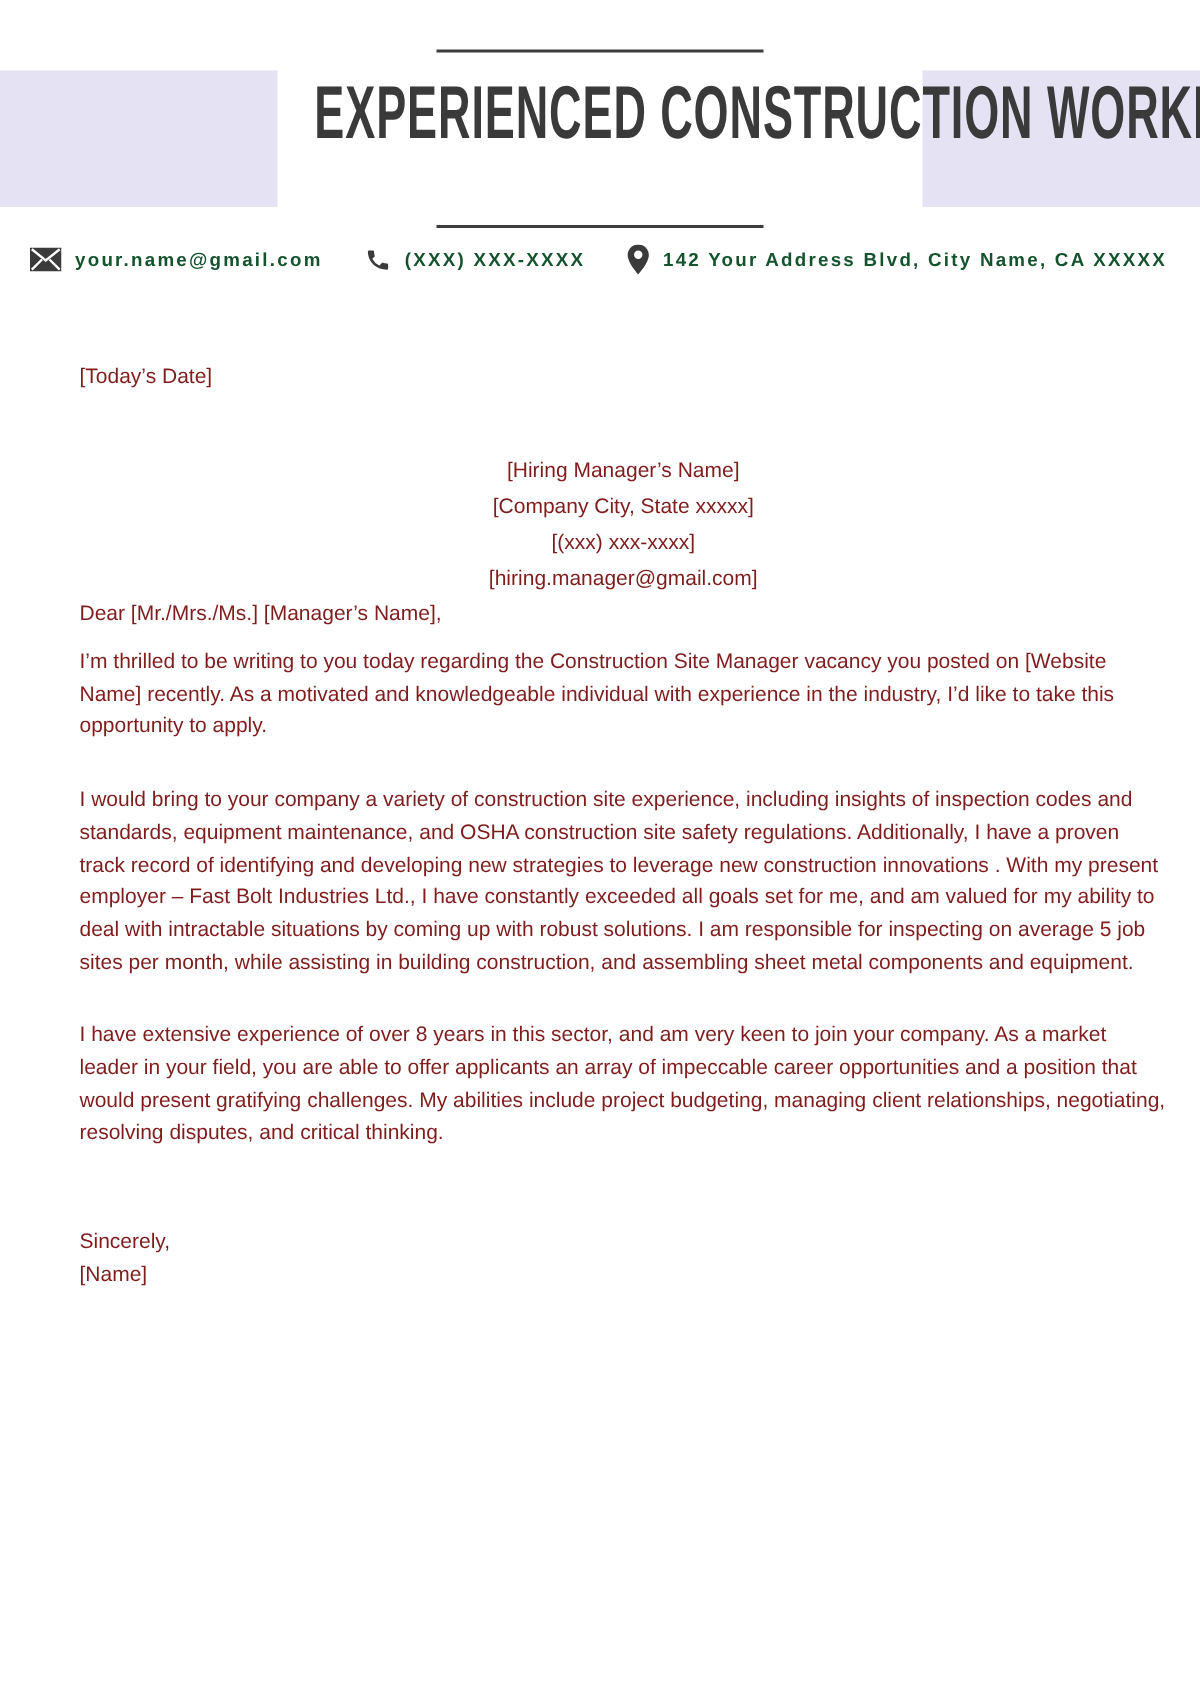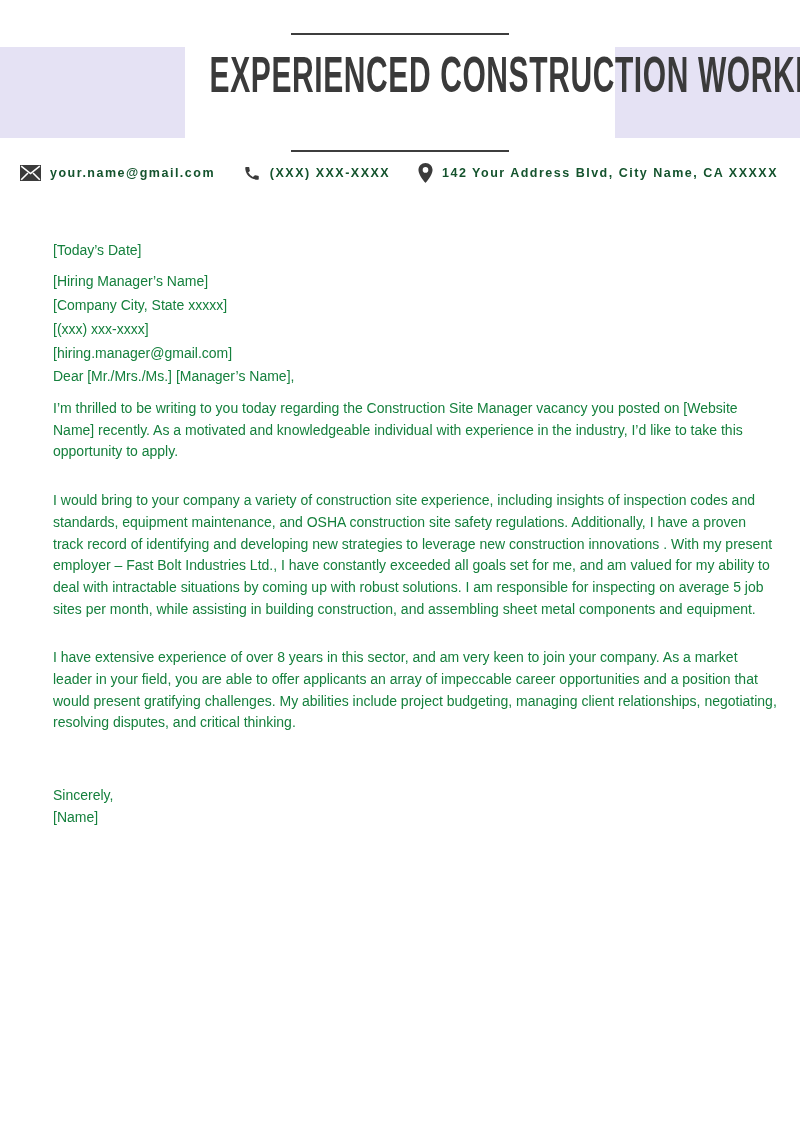--- a/index.html
+++ b/index.html
@@ -76,25 +76,25 @@
     align-items: center;
     gap: 9px;
     white-space: nowrap;
   }
   .cicon { display: inline-flex; flex: 0 0 auto; }
   .cicon svg { display: block; }
 
   
   .letter {
     padding: 0 22px 0 53px;
-    color: #15803d;
+    color: #7f1d1d;
     font-size: 14px;
   }
   .date { margin-top: 54px; line-height: 22px; }
-  .recipient { margin-top: 8px; line-height: 24px; }
+  .recipient { margin-top: 40px; line-height: 24px; text-align: center; }
   .recipient div { line-height: 24px; }
   .salutation { line-height: 22px; }
   .para { margin: 27px 0 0 0; line-height: 21.7px; }
   .para-first { margin-top: 11px; }
   .closing { margin-top: 50px; line-height: 22px; }
   .signature { line-height: 22px; }
 </style>
 </head>
 <body>
 

